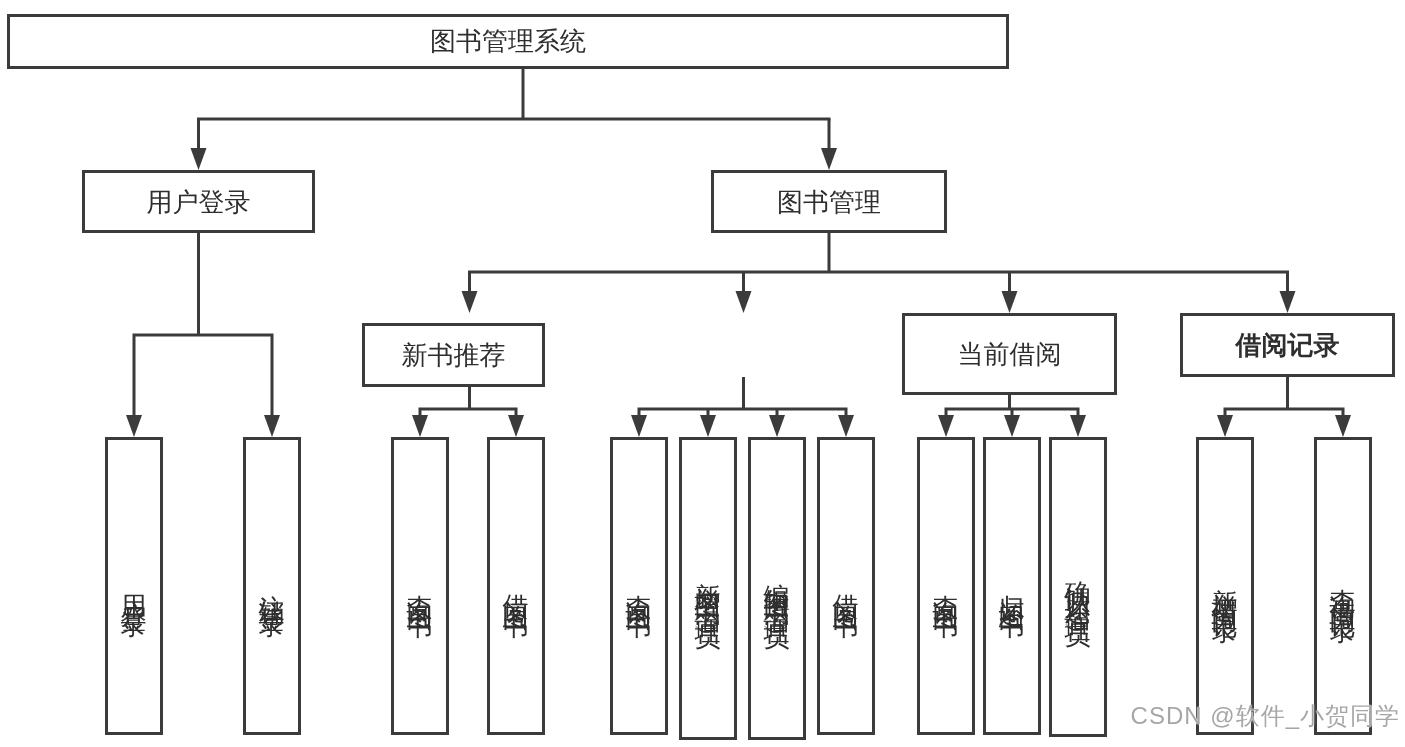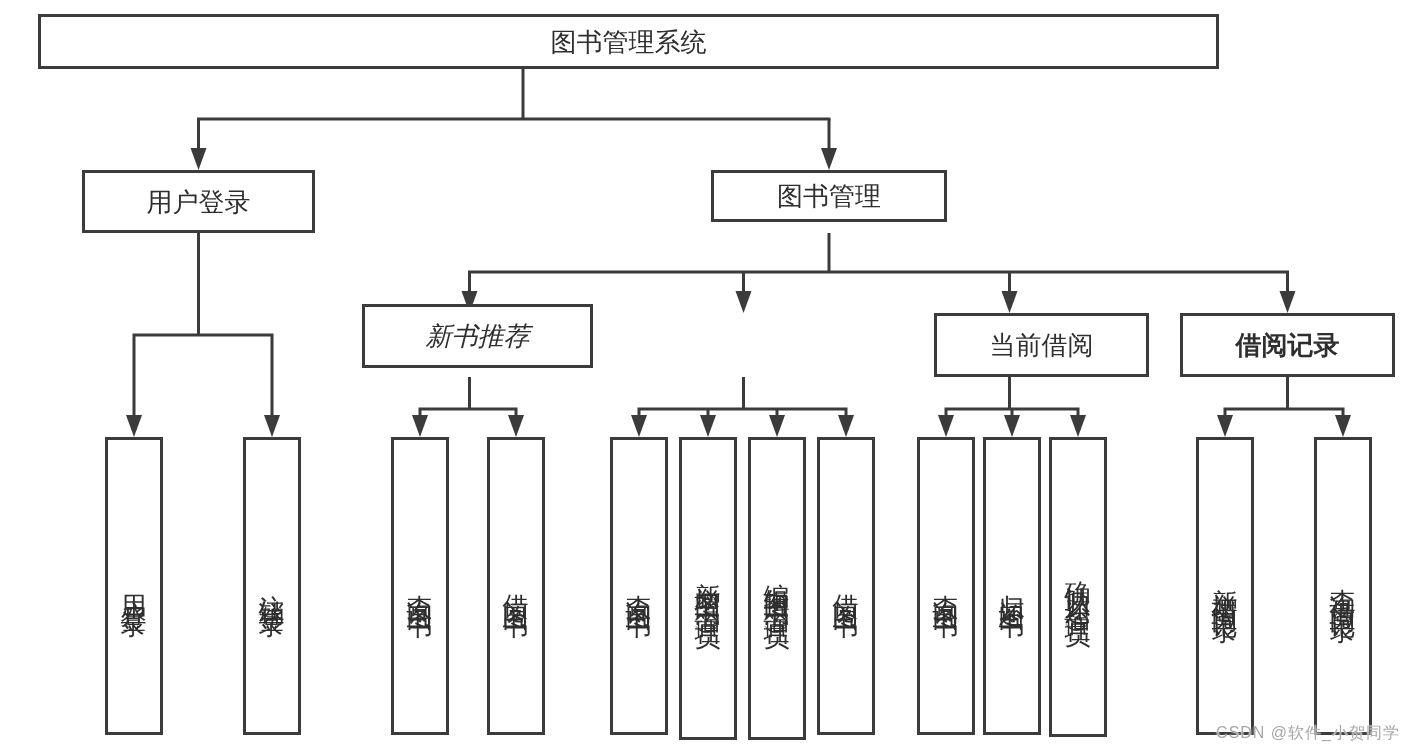--- a/index.html
+++ b/index.html
@@ -27,22 +27,22 @@
   }
   .vnode .vlabel {
     writing-mode: vertical-lr;
     text-orientation: mixed;
     letter-spacing: 6px;
     white-space: nowrap;
   }
   .watermark {
     position: absolute;
     right: 5px;
-    bottom: 3px;
-    font-size: 16px;
+    bottom: 15px;
+    font-size: 24px;
     color: rgba(150,150,150,0.85);
     text-shadow: 0 0 2px #ffffff, 0 0 1px #ffffff;
     letter-spacing: 1px;
   }
 </style>
 </head>
 <body>
 
 <div id="canvas">
 
@@ -81,35 +81,35 @@
       <polygon points="769,415 785,415 777,437"></polygon>
       <polygon points="838,415 854,415 846,437"></polygon>
       <polygon points="938,415 954,415 946,437"></polygon>
       <polygon points="1004,415 1020,415 1012,437"></polygon>
       <polygon points="1070,415 1086,415 1078,437"></polygon>
       <polygon points="1217,415 1233,415 1225,437"></polygon>
       <polygon points="1335,415 1351,415 1343,437"></polygon>
     </g>
   </svg>
 
-  <div class="node" style="left:38px; top:14px; width:1181px; height:55px;">
+  <div class="node" style="left:7px; top:14px; width:1002px; height:55px;font-family:Liberation Serif, serif;">
     <span>图书管理系统</span>
   </div>
 
   <div class="node" style="left:82px; top:170px; width:233px; height:63px;">
     <span>用户登录</span>
   </div>
-  <div class="node" style="left:711px; top:170px; width:236px; height:52px;">
+  <div class="node" style="left:711px; top:170px; width:236px; height:63px;">
     <span>图书管理</span>
   </div>
 
-  <div class="node" style="left:362px; top:304px; width:231px; height:64px;font-style:italic;">
+  <div class="node" style="left:362px; top:323px; width:183px; height:64px;">
     <span>新书推荐</span>
   </div>
-  <div class="node" style="left:902px; top:313px; width:215px; height:64px;margin-left:32px;">
+  <div class="node" style="left:902px; top:313px; width:215px; height:82px;">
     <span>当前借阅</span>
   </div>
   <div class="node" style="left:1180px; top:313px; width:215px; height:64px;font-weight:bold;">
     <span>借阅记录</span>
   </div>
 
   <div class="node vnode" style="left:105px; top:437px; width:58px; height:298px;">
     <span class="vlabel">用户登录</span>
   </div>
   <div class="node vnode" style="left:243px; top:437px; width:58px; height:298px;">

